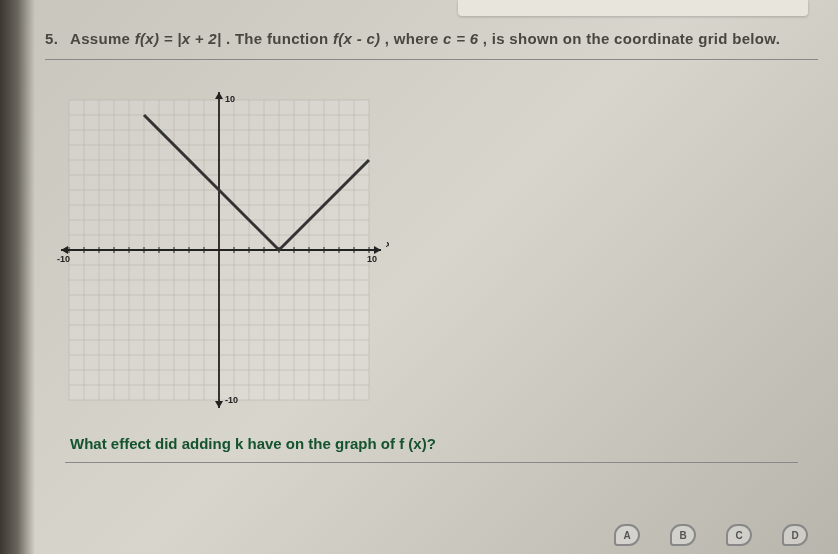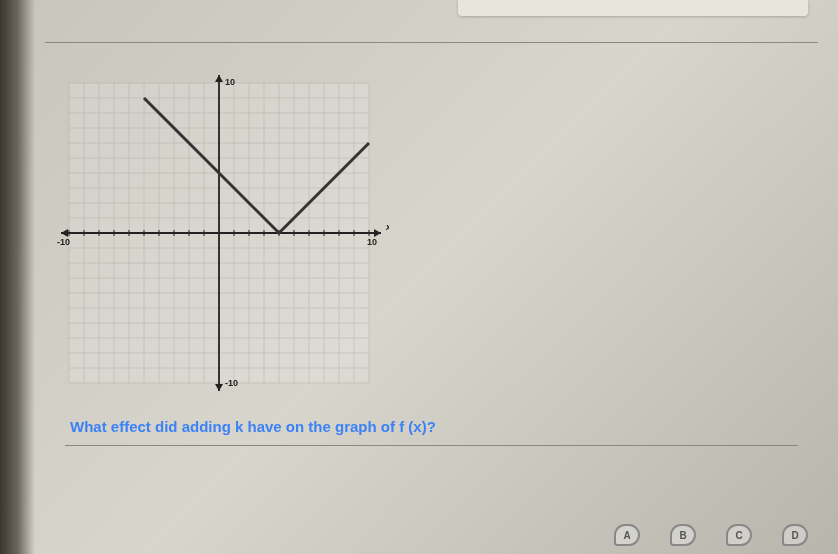--- a/index.html
+++ b/index.html
@@ -56,21 +56,21 @@
       background: rgba(255,255,255,0.15);
     }
     svg.graph {
       position: absolute;
       left: 0; top: 0;
     }
     .bottom-question {
       margin-top: 20px;
       margin-left: 25px;
       font-size: 15px;
-      color: #3b82f6;
+      color: #14532d;
       font-weight: bold;
     }
     .bottom-divider {
       border-top: 1px solid #888;
       margin: 10px 20px 0 20px;
     }
     .bottom-icons {
       position: absolute;
       bottom: 8px; right: 30px;
       display: flex;
@@ -91,20 +91,30 @@
     .italic { font-style: italic; }
   </style>
 </head>
 <body>
 
 <div class="left-shadow"></div>
 <div class="top-bar"></div>
 
 <div class="content">
 
+  <div class="question-text">
+    <span class="qnum">5.</span>
+    <span>Assume </span>
+    <span class="italic">f(x) = |x + 2|</span>
+    <span>. The function </span>
+    <span class="italic">f(x - c)</span>
+    <span>, where </span>
+    <span class="italic">c = 6</span>
+    <span>, is shown on the coordinate grid below.</span>
+  </div>
 
   <div class="divider"></div>
 
   <div class="graph-container">
     <div class="grid-bg"></div>
     <svg class="graph" width="340" height="340">
       <g transform="translate(170,165)">
 
         <g stroke="#b0ada5" stroke-width="0.5">
           <line x1="-150" y1="-150" x2="-150" y2="150"></line>

